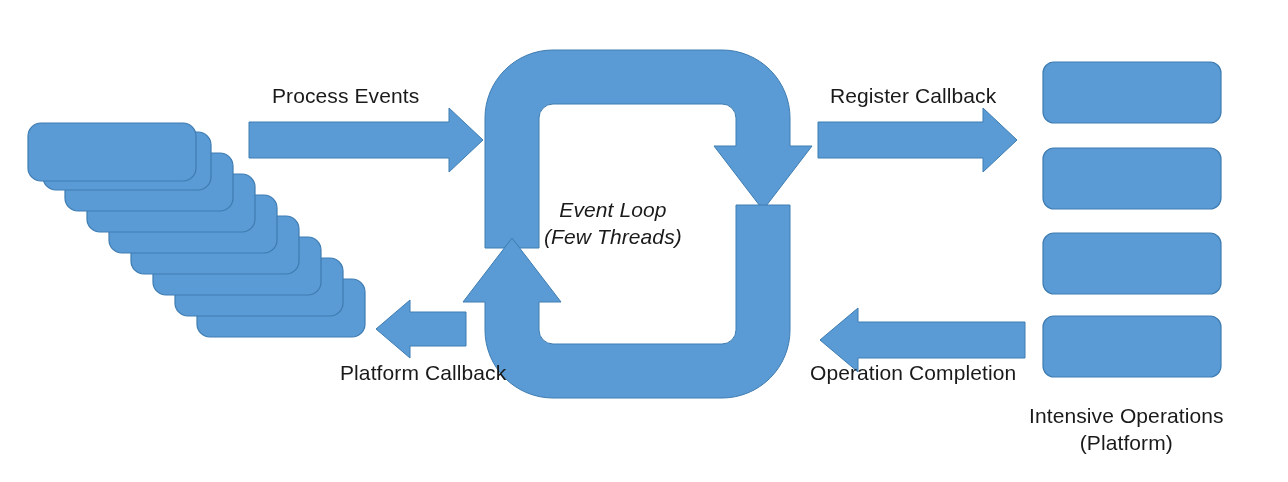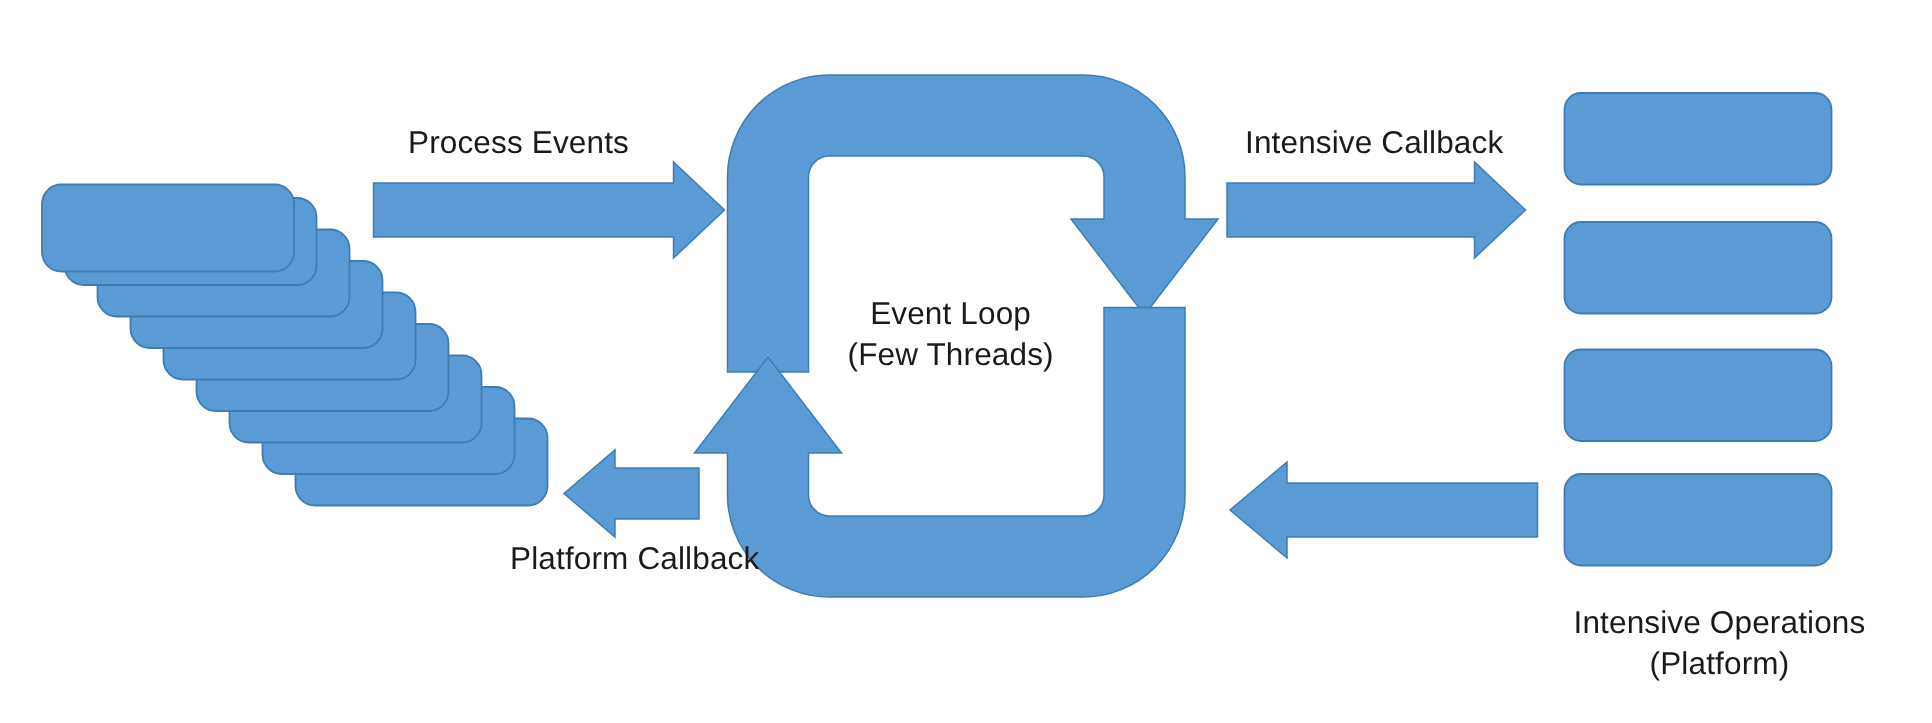--- a/index.html
+++ b/index.html
@@ -32,23 +32,23 @@
     white-space: pre;
     text-align: center;
     letter-spacing: 0.1px;
   }
   .lbl.multi { white-space: pre-line; }
 
   #lbl-process-events { left: 272px; top: 82px; }
   #lbl-register-callback { left: 830px; top: 82px; }
   #lbl-trigger-callback { left: 340px; top: 359px; }
   #lbl-operation-completion { left: 810px; top: 359px; }
-  #lbl-event-loop { left: 565px; top: 196px; }
+  #lbl-event-loop { left: 544px; top: 196px; font-style: italic; }
   #lbl-event-queue { left: 115px; top: 398px; }
-  #lbl-intensive-ops { left: 1029px; top: 402px; margin-left: 20px; }
+  #lbl-intensive-ops { left: 1029px; top: 402px; }
 </style>
 </head>
 <body>
 
 <div id="canvas">
 
   <svg class="layer" viewBox="0 0 1288 482" xmlns="http://www.w3.org/2000/svg">
 
     <g>
       <rect x="197" y="279" width="168" height="58" rx="13" ry="13" fill="#5B9BD5" stroke="#3E7CB1" stroke-width="1.2"></rect>
@@ -119,22 +119,23 @@
     <g>
       <rect x="1043" y="62" width="178" height="61" rx="11" ry="11" fill="#5B9BD5" stroke="#3E7CB1" stroke-width="1.2"></rect>
       <rect x="1043" y="148" width="178" height="61" rx="11" ry="11" fill="#5B9BD5" stroke="#3E7CB1" stroke-width="1.2"></rect>
       <rect x="1043" y="233" width="178" height="61" rx="11" ry="11" fill="#5B9BD5" stroke="#3E7CB1" stroke-width="1.2"></rect>
       <rect x="1043" y="316" width="178" height="61" rx="11" ry="11" fill="#5B9BD5" stroke="#3E7CB1" stroke-width="1.2"></rect>
     </g>
   </svg>
 
   <div class="lbl" id="lbl-process-events">Process Events</div>
 
-  <div class="lbl" id="lbl-register-callback">Intensive Callback</div>
+  <div class="lbl" id="lbl-register-callback">Register Callback</div>
 
+  <div class="lbl" id="lbl-operation-completion">Operation Completion</div>
 
   <div class="lbl" id="lbl-trigger-callback">Platform Callback</div>
 
   <div class="lbl multi" id="lbl-event-loop">Event Loop
 (Few Threads)</div>
 
 
   <div class="lbl multi" id="lbl-intensive-ops">Intensive Operations
 (Platform)</div>
 

